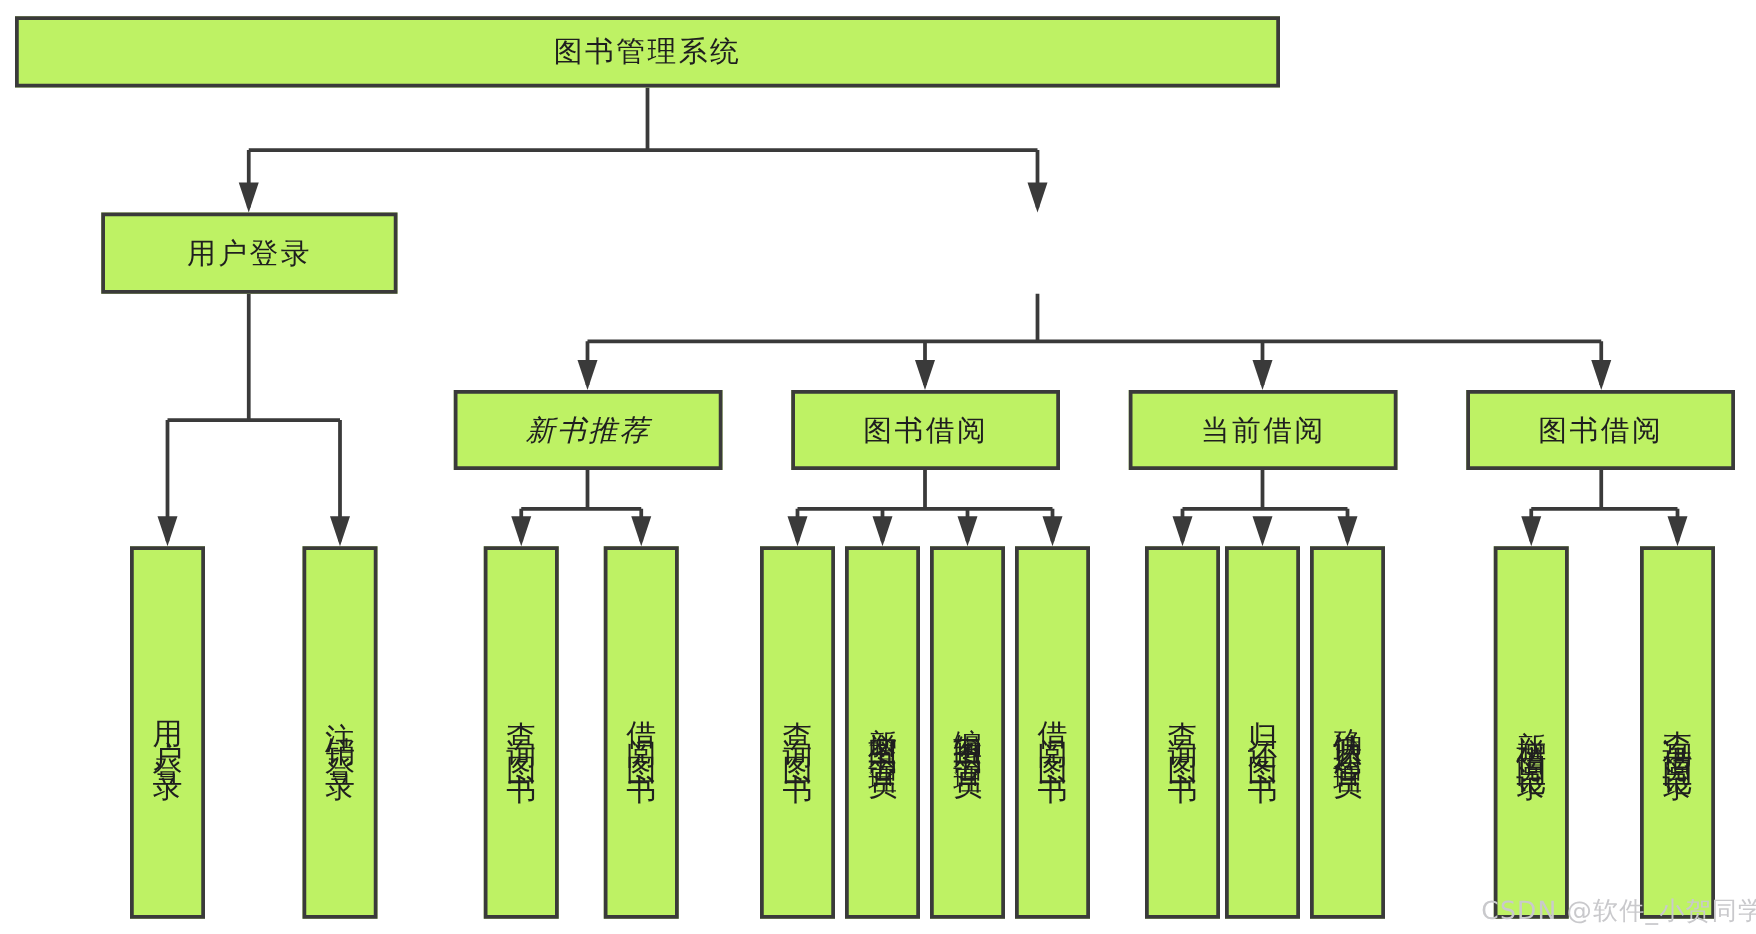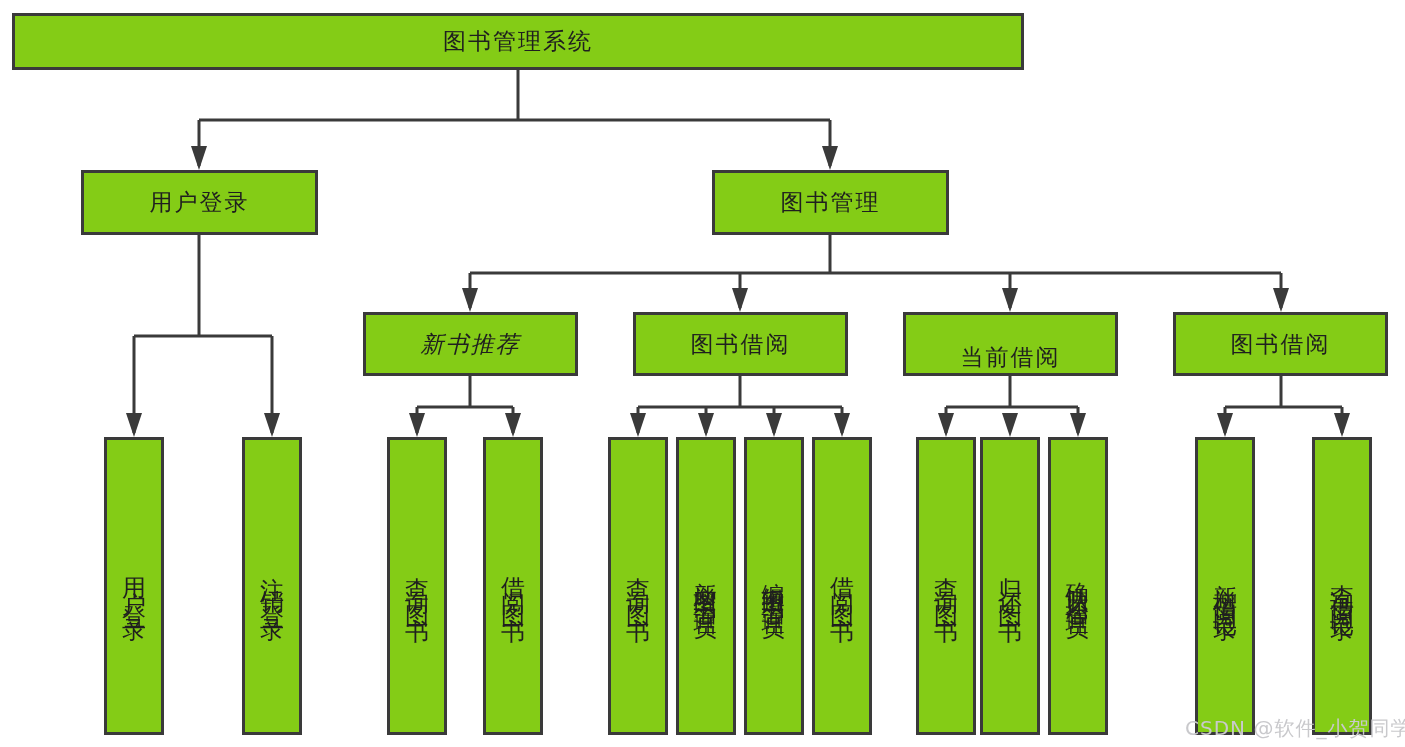--- a/index.html
+++ b/index.html
@@ -20,37 +20,37 @@
     overflow: hidden;
   }
 
   svg.wires { position: absolute; left: 0; top: 0; z-index: 1; }
   .shaft { stroke: var(--line); stroke-width: 3; fill: none; }
   .arrow { fill: var(--line); stroke: none; }
 
   .node {
     position: absolute;
     z-index: 2;
-    background: #84cc16;
+    background: #bef264;
     border: 3px solid var(--line);
     display: flex;
     align-items: center;
     justify-content: center;
     color: var(--text);
   }
   .h-label { font-size: 23px; letter-spacing: 2px; white-space: nowrap; }
 
   
   .n-root  { left: 12px;   top: 13px;  width: 1012px; height: 57px; }
   .n-login { left: 81px;   top: 170px; width: 237px;  height: 65px; }
   .n-mgmt  { left: 712px;  top: 170px; width: 237px;  height: 65px; }
   .n-l3    { top: 312px; width: 215px; height: 64px; }
   .n-rec   { left: 363px; font-style: italic;  }
   .n-brw   { left: 633px;  }
-  .n-cur   { left: 903px; align-items: flex-end;  }
+  .n-cur   { left: 903px;  }
   .n-hist  { left: 1173px; }
 
   
   .leaf { top: 437px; width: 60px; height: 298px; }
   .v-label {
     writing-mode: vertical-rl;
     text-orientation: mixed;
     font-size: 24px;
     color: var(--text);
     white-space: nowrap;
@@ -121,23 +121,20 @@
     <polygon class="arrow" points="1334,413 1350,413 1342,437"></polygon>
   </svg>
 
   <div class="node n-root">
     <span class="h-label">图书管理系统</span>
   </div>
 
   <div class="node n-login">
     <span class="h-label">用户登录</span>
   </div>
-  <div class="node n-mgmt">
-    <span class="h-label">图书管理</span>
-  </div>
 
   <div class="node n-l3 n-rec">
     <span class="h-label">新书推荐</span>
   </div>
   <div class="node n-l3 n-brw">
     <span class="h-label">图书借阅</span>
   </div>
   <div class="node n-l3 n-cur">
     <span class="h-label">当前借阅</span>
   </div>

